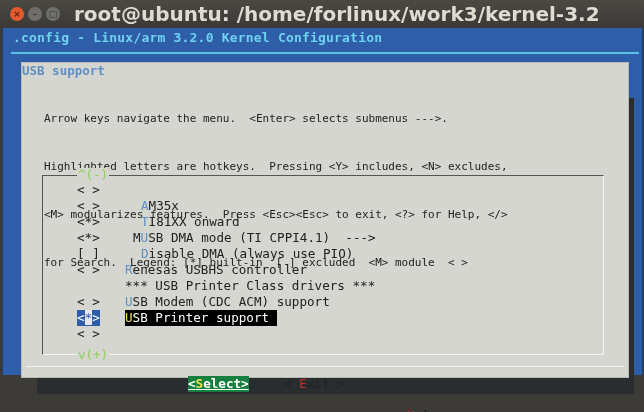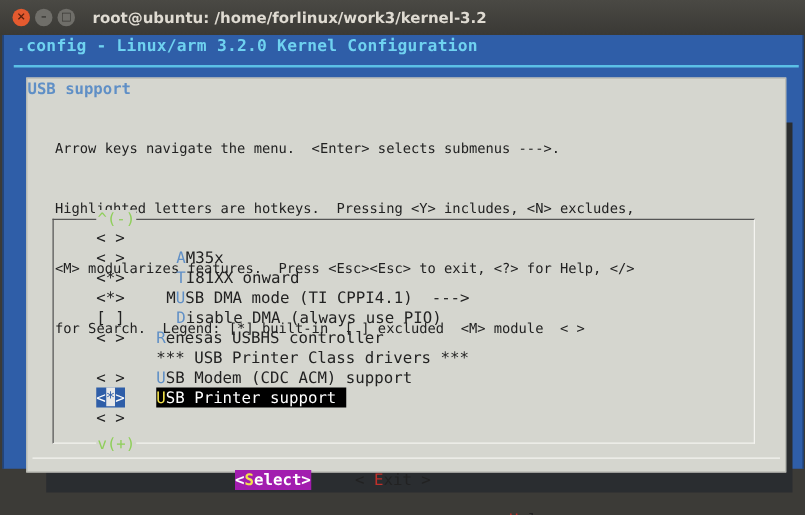--- a/index.html
+++ b/index.html
@@ -16,21 +16,21 @@
   }
   .wbtn {
     width: 14px; height: 14px; border-radius: 50%;
     margin-left: 4px; display: flex; align-items: center; justify-content: center;
     font-family: "DejaVu Sans", sans-serif; font-size: 9px; font-weight: bold;
   }
   .wbtn.close { margin-left: 10px; background: #e45a2f; color: #5a1f0c; }
   .wbtn.min, .wbtn.max { background: #6f6e69; color: #3a3935; }
   .wintitle {
     margin-left: 14px; color: #dfdbd2;
-    font-family: "DejaVu Sans", sans-serif; font-size: 12px; font-weight: bold;
+    font-family: "DejaVu Sans", sans-serif; font-size: 20px; font-weight: bold;
   }
   .terminal {
     position: absolute; left: 2px; top: 28px; width: 639px; height: 347px;
     background: #2f5ea8;
     border-left: 1px solid #1f3d6e; border-right: 1px solid #1f3d6e;
   }
   .apptitle {
     position: absolute; left: 10px; top: 2px;
     color: #6fd2f0; font-size: 13px; font-weight: bold; letter-spacing: 0.2px;
   }
@@ -81,21 +81,21 @@
   .row.sel .hk { color: #f2e24a; }
   .sep {
     position: absolute; left: 4px; right: 4px; top: 303px; height: 1px; background: #f4f4f0;
   }
   .buttons {
     position: absolute; left: 0; right: 0; top: 313px; height: 18px;
   }
   .btn {
     position: absolute; top: 0; font-size: 12.6px; line-height: 16px; color: #222; white-space: pre;
   }
-  .btn.active { background: #a21caf; color: #fff; font-weight: bold; }
+  .btn.active { background: #15803d; color: #fff; font-weight: bold; text-decoration: underline; }
   .btn .k { color: #c0302a; }
   .btn.active .k { color: #f2e24a; }
 </style>
 </head>
 <body>
 
 <div class="titlebar">
   <div class="wbtn close">
       <span>×</span>
     </div>

